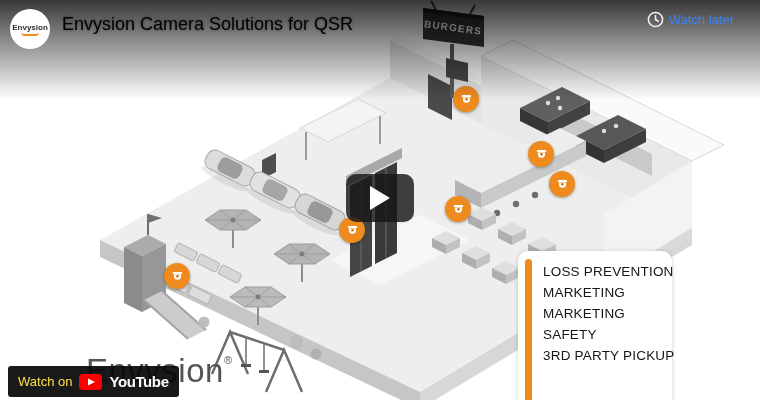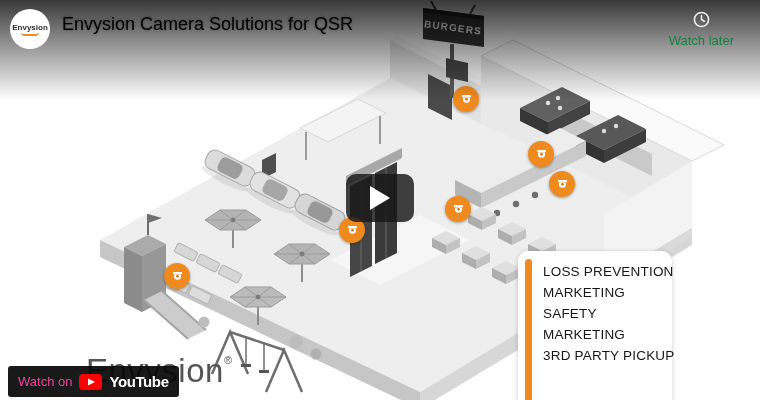--- a/index.html
+++ b/index.html
@@ -20,40 +20,40 @@
   .brand-logo { position:absolute; left:86px; top:352px; font-size:33px; font-weight:500; color:#545454;
     letter-spacing:.5px; z-index:3; white-space:nowrap; }
   .brand-logo sup { font-size:11px; vertical-align:18px; }
 
   .camera-layer { position:absolute; inset:0; z-index:4; pointer-events:none; }
   .camera { position:absolute; width:26px; height:26px; margin:-13px 0 0 -13px; border-radius:50%;
     background:var(--accent); box-shadow:0 1px 3px rgba(0,0,0,.35); display:flex; align-items:center; justify-content:center; }
 
   .watch-on { position:absolute; left:8px; bottom:3px; height:31px; background:rgba(8,8,8,.93); border:none;
     border-radius:3px; display:flex; align-items:center; gap:7px; padding:0 10px; cursor:pointer; z-index:5; }
-  .watch-on-label { color:#ec4899; font-size:13px; }
+  .watch-on-label { color:#fde047; font-size:13px; }
   .yt-wordmark { color:#fff; font-size:15px; font-weight:bold; letter-spacing:-.4px; }
 
   .play-button { position:absolute; left:346px; top:174px; width:68px; height:48px; border:none; border-radius:10px;
     background:rgba(23,23,23,.82); display:flex; align-items:center; justify-content:center; cursor:pointer; z-index:6; }
 
   .top-gradient { position:absolute; left:0; top:0; right:0; height:100px; z-index:7; pointer-events:none;
     background:linear-gradient(to bottom, rgba(0,0,0,.78) 0%, rgba(0,0,0,.42) 45%, rgba(0,0,0,0) 100%); }
 
   .header { position:absolute; left:0; top:0; right:0; height:58px; display:flex; align-items:flex-start;
     padding:9px 26px 0 10px; z-index:8; }
   .avatar { width:40px; height:40px; border-radius:50%; background:#fff; display:flex; flex-direction:column;
     align-items:center; justify-content:center; cursor:pointer; flex:none; border:none; }
   .avatar-text { font-size:8px; font-weight:bold; color:#2d2d2d; }
   .avatar-swoosh { width:18px; height:4px; border-bottom:2px solid var(--accent); border-radius:0 0 9px 9px; }
   .video-title { margin-left:12px; padding-top:3px; font-size:18px; line-height:24px; color:#000000; cursor:pointer;
     text-shadow:0 0 3px rgba(0,0,0,.4); flex:1; white-space:nowrap; overflow:hidden; }
   .header-actions { display:flex; gap:28px; margin-left:auto; padding-top:1px; }
-  .action { display:flex; flex-direction:column; align-items:center; gap:4px; background:none; border:none;
-    color:#15803d; cursor:pointer; }
+  .action { display:flex; flex-direction:row; align-items:center; gap:4px; background:none; border:none;
+    color:#3b82f6; cursor:pointer; }
   .action-label { font-size:13px; }
 </style>
 </head>
 <body>
 
 <div class="player">
 
   <svg class="illustration-svg" viewBox="0 0 760 400">
     <rect width="760" height="400" fill="#ffffff"></rect>
 
@@ -240,22 +240,22 @@
       <polygon points="423,8 484,16 484,20 423,12" fill="#1f1f1f"></polygon>
       <text x="453" y="31" transform="rotate(7.5 453 28)" fill="#ffffff" font-size="10" font-weight="bold" letter-spacing="1.2" text-anchor="middle">BURGERS</text>
     </g>
   </svg>
 
   <div class="features-card">
     <ul class="features-list">
 
     <li>LOSS PREVENTION</li>
         <li>MARKETING</li>
+        <li>MARKETING</li>
         <li>SAFETY</li>
-        <li>MARKETING</li>
         <li>3RD PARTY PICKUP</li>
       </ul>
   </div>
 
   <div class="brand-logo"><span>Envysion</span><sup>®</sup></div>
 
   <div class="camera-layer">
       <div class="camera" style="left: 466px; top: 99px;">
         <svg viewBox="0 0 14 14" width="15" height="15">
           <rect x="2.6" y="2.9" width="8.8" height="2" rx="1" fill="#ffffff"></rect>

